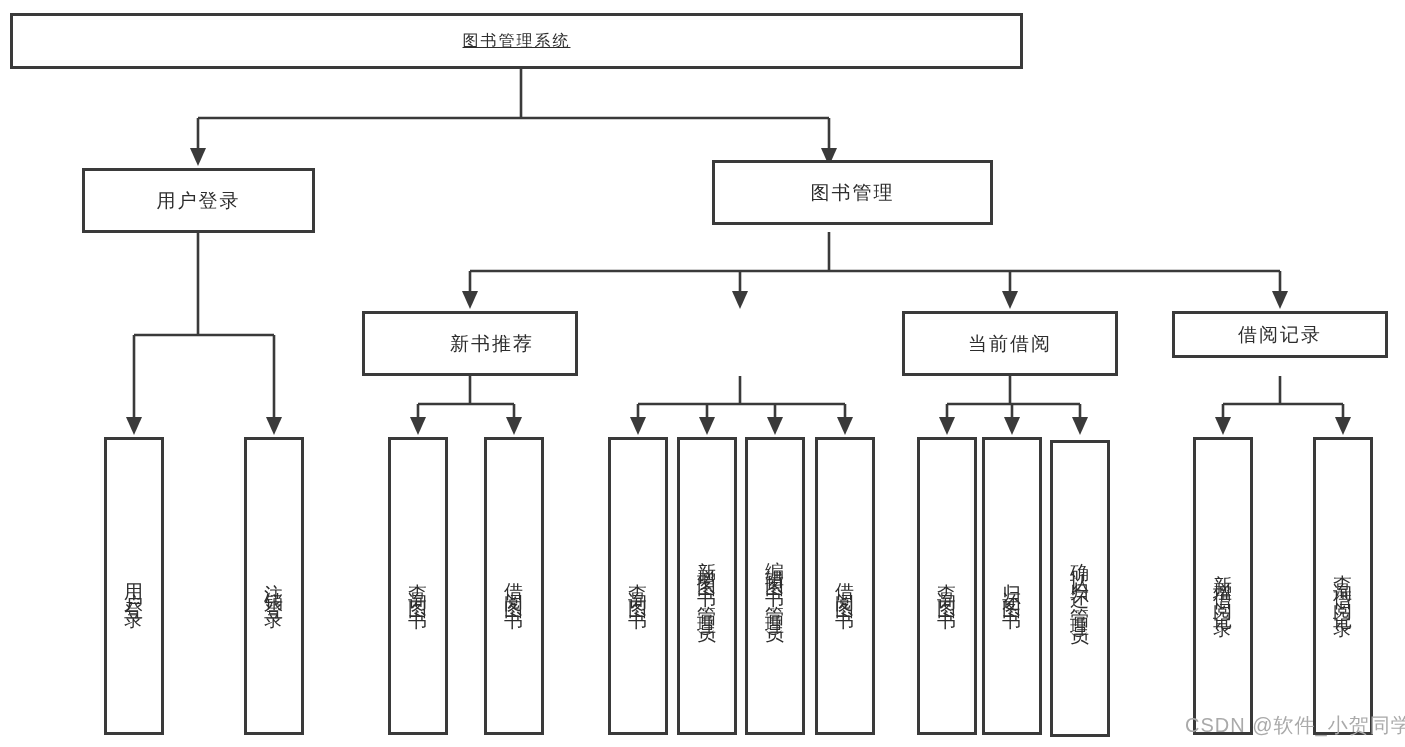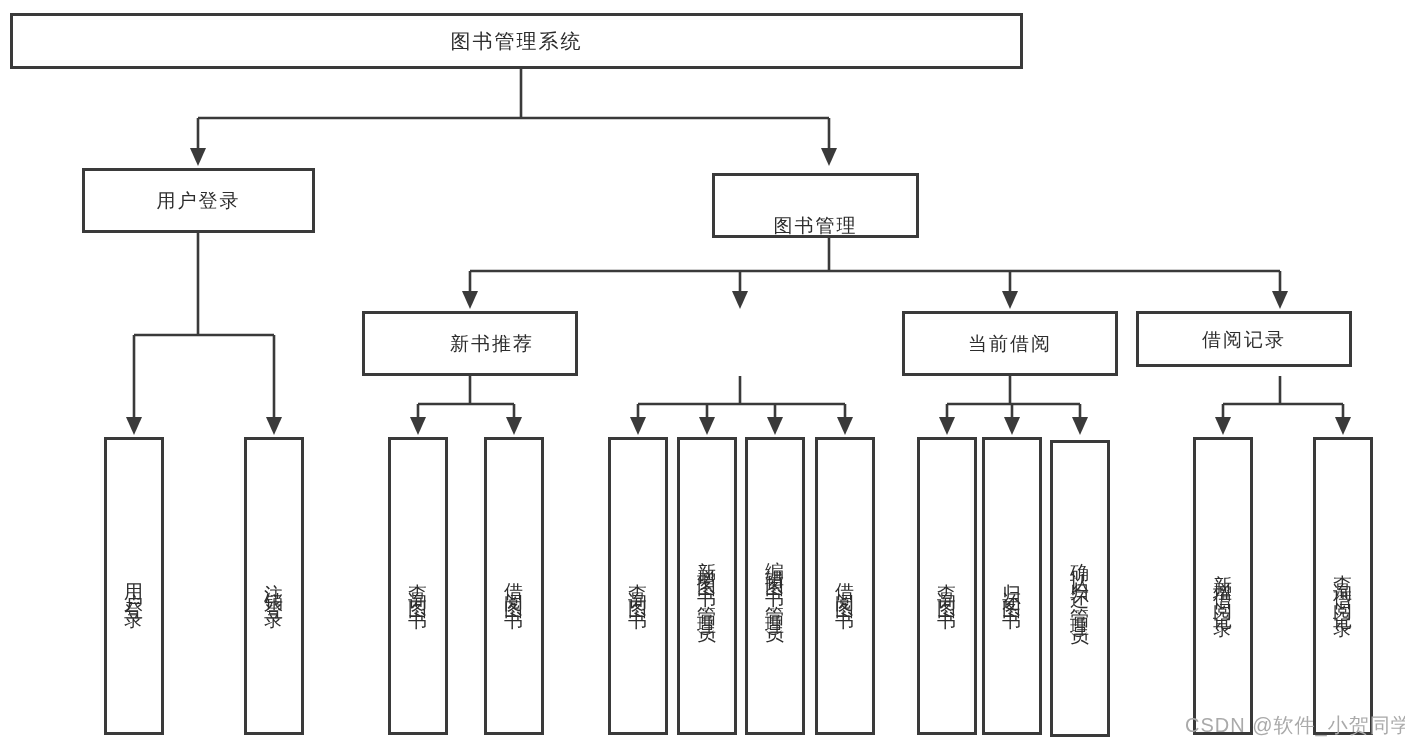--- a/index.html
+++ b/index.html
@@ -34,21 +34,22 @@
     color: #2d2d2d;
   }
   .node span {
     font-size: 19px;
     font-weight: 500;
     letter-spacing: 2px;
     white-space: nowrap;
     line-height: 1;
   }
   .node.root span {
-    font-size: 20px;
+    font-size: 16px;
+    text-decoration: underline;
   }
   .node.v span {
     writing-mode: vertical-rl;
     letter-spacing: 9px;
     white-space: normal;
   }
   .watermark {
     position: absolute;
     left: 1185px;
     top: 712px;
@@ -129,31 +130,31 @@
     </g>
   </svg>
 
   <div class="node root" style="left:10px; top:13px; width:1013px; height:56px;">
     <span>图书管理系统</span>
   </div>
 
   <div class="node" style="left:82px; top:168px; width:233px; height:65px;">
     <span>用户登录</span>
   </div>
-  <div class="node" style="left:712px; top:173px; width:207px; height:65px;align-items:flex-end;">
+  <div class="node" style="left:712px; top:160px; width:281px; height:65px;">
     <span>图书管理</span>
   </div>
 
   <div class="node" style="left:362px; top:311px; width:216px; height:65px;padding-left:44px;">
     <span>新书推荐</span>
   </div>
   <div class="node" style="left:902px; top:311px; width:216px; height:65px;justify-content:center;">
     <span>当前借阅</span>
   </div>
-  <div class="node" style="left:1136px; top:311px; width:216px; height:56px;">
+  <div class="node" style="left:1172px; top:311px; width:216px; height:47px;">
     <span>借阅记录</span>
   </div>
 
   <div class="node v" style="left:104px; top:437px; width:60px; height:298px;">
     <span>用户登录</span>
   </div>
   <div class="node v" style="left:244px; top:437px; width:60px; height:298px;">
     <span>注销登录</span>
   </div>
 

